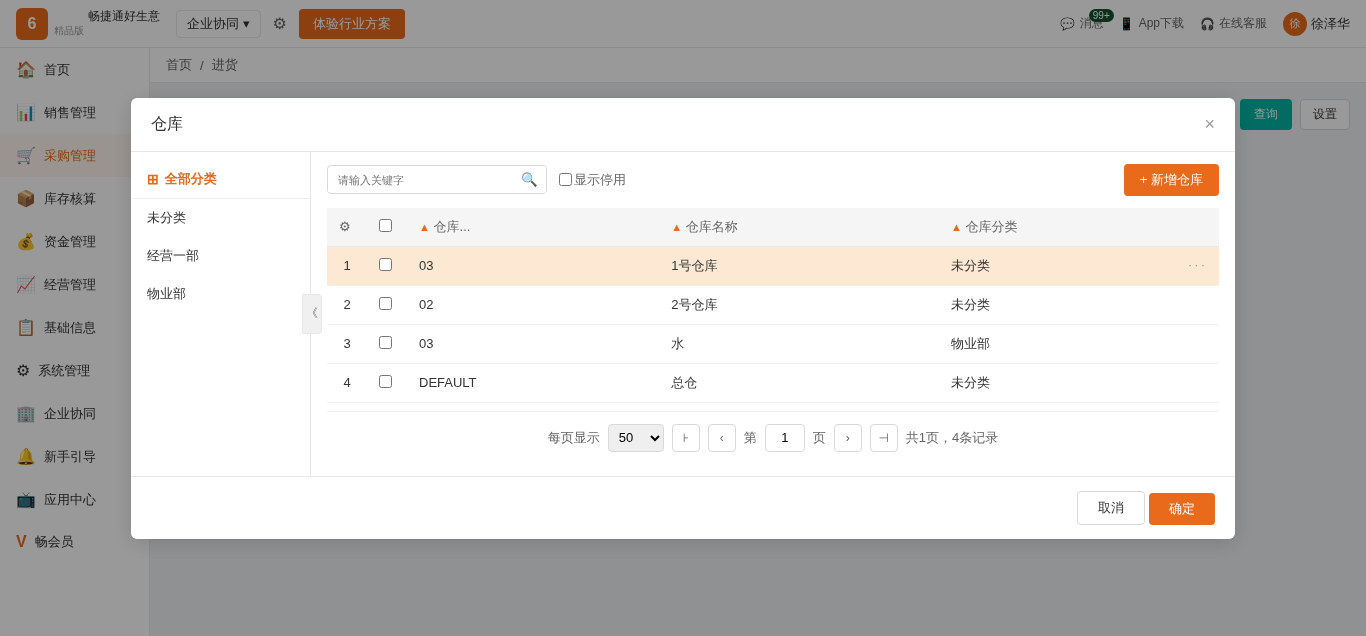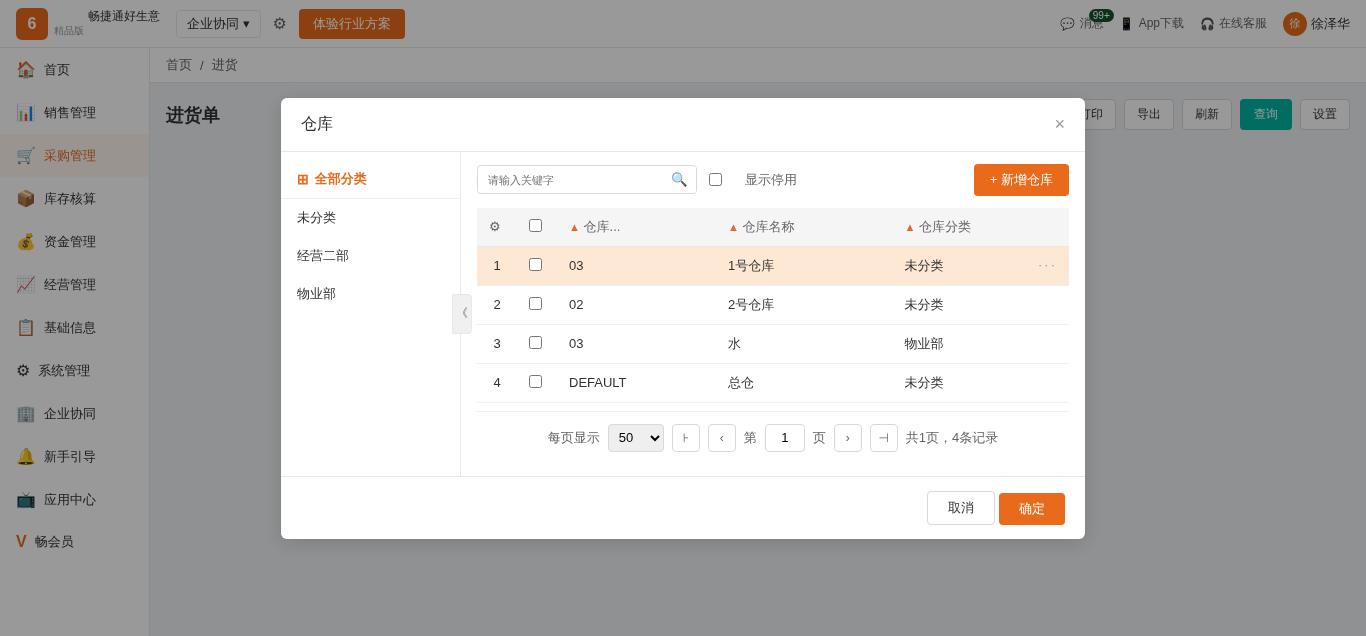--- a/index.html
+++ b/index.html
@@ -106,21 +106,21 @@
       position: fixed; top: 0; left: 0; right: 0; bottom: 0;
       background: rgba(0,0,0,0.4);
       z-index: 200;
       display: flex; align-items: center; justify-content: center;
     }
 
     
     .modal {
       background: #fff;
       border-radius: 6px;
-      width: 804px;
+      width: 1104px;
       max-height: 640px;
       display: flex;
       flex-direction: column;
       box-shadow: 0 4px 20px rgba(0,0,0,0.15);
     }
     .modal-header {
       display: flex; align-items: center; justify-content: space-between;
       padding: 16px 20px;
       border-bottom: 1px solid #e8e8e8;
     }
@@ -171,21 +171,21 @@
     }
     .search-box {
       display: flex; align-items: center;
       border: 1px solid #d9d9d9; border-radius: 4px; overflow: hidden;
       width: 220px;
     }
     .search-input {
       border: none; outline: none; padding: 6px 10px; font-size: 11px; flex: 1;
     }
     .search-btn { padding: 6px 8px; background: #fff; border: none; cursor: pointer; color: #666; }
-    .checkbox-label { display: flex; align-items: center; gap: 23px; color: #666; font-size: 13px; cursor: pointer; }
+    .checkbox-label { display: flex; align-items: center; gap: 2px; color: #666; font-size: 13px; cursor: pointer; }
     .new-btn {
       margin-left: auto;
       background: #e96a1a; color: #fff; border: none;
       padding: 7px 16px; border-radius: 4px; cursor: pointer; font-size: 13px;
     }
 
     
     .data-table { width: 100%; border-collapse: collapse; font-size: 13px; }
     .data-table th {
       background: #f5f5f5; padding: 10px 12px;
@@ -366,21 +366,21 @@
           <span class="category-grid-icon">⊞</span>
           <span>全部分类</span>
         </div>
         <div class="category-collapse">
           <span>《</span>
         </div>
         <div class="category-item">
           <span>未分类</span>
         </div>
         <div class="category-item">
-          <span>经营二部</span>
+          <span>经营一部</span>
         </div>
         <div class="category-item">
           <span>物业部</span>
         </div>
       </div>
 
       <div class="table-panel">
 
         <div class="table-toolbar">
           <div class="search-box">

